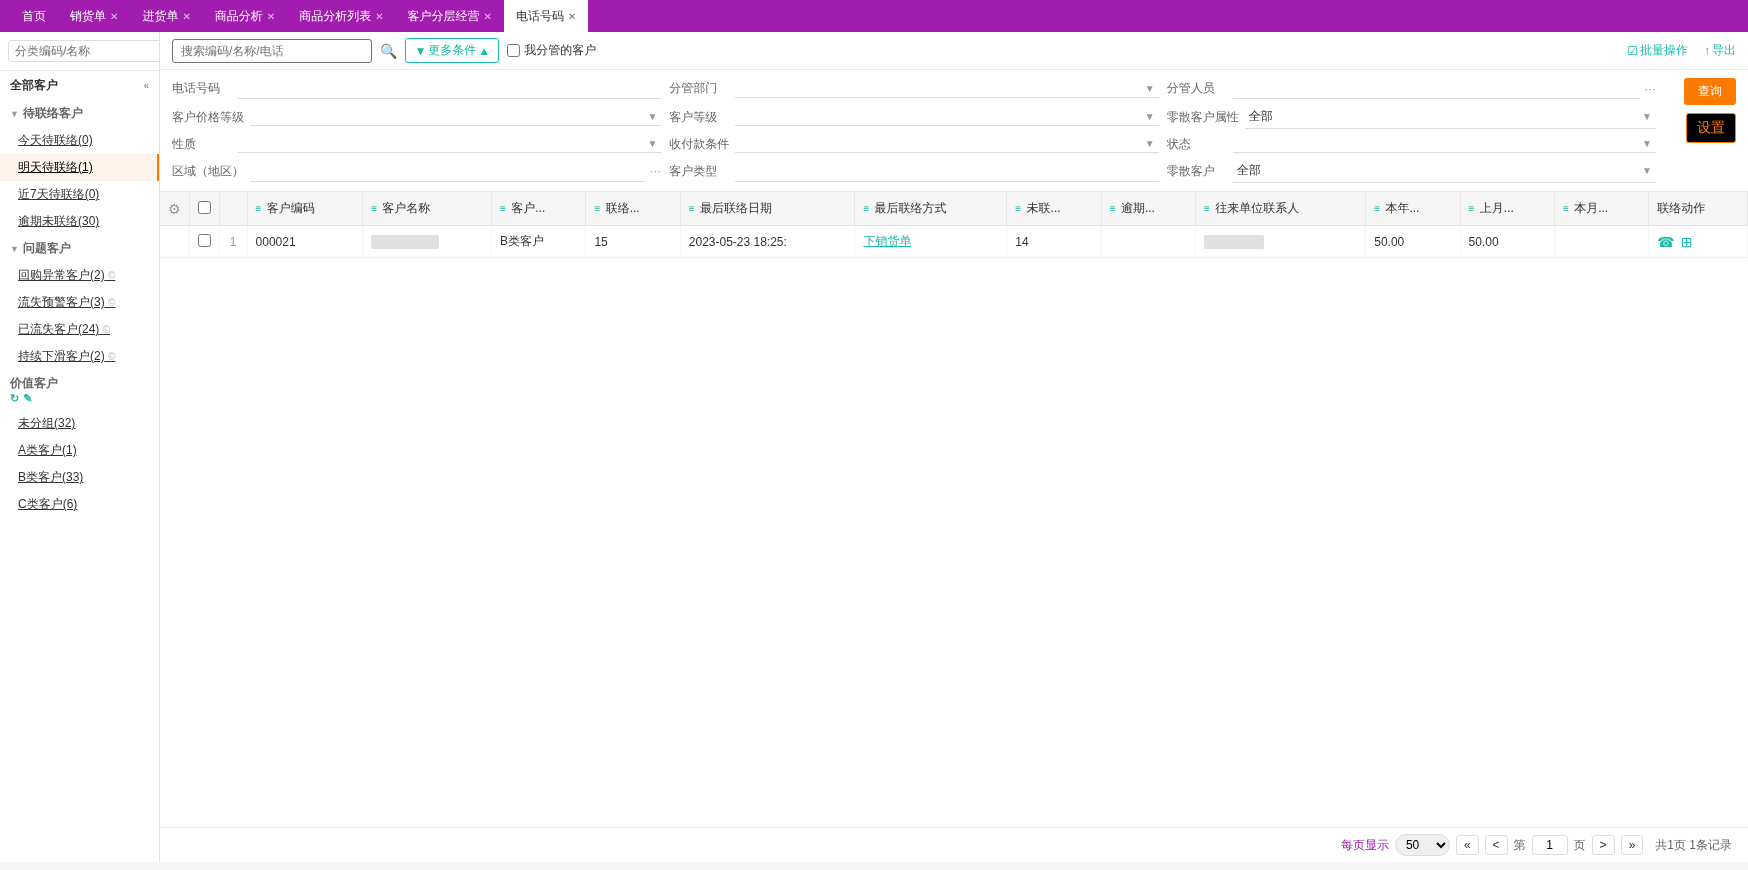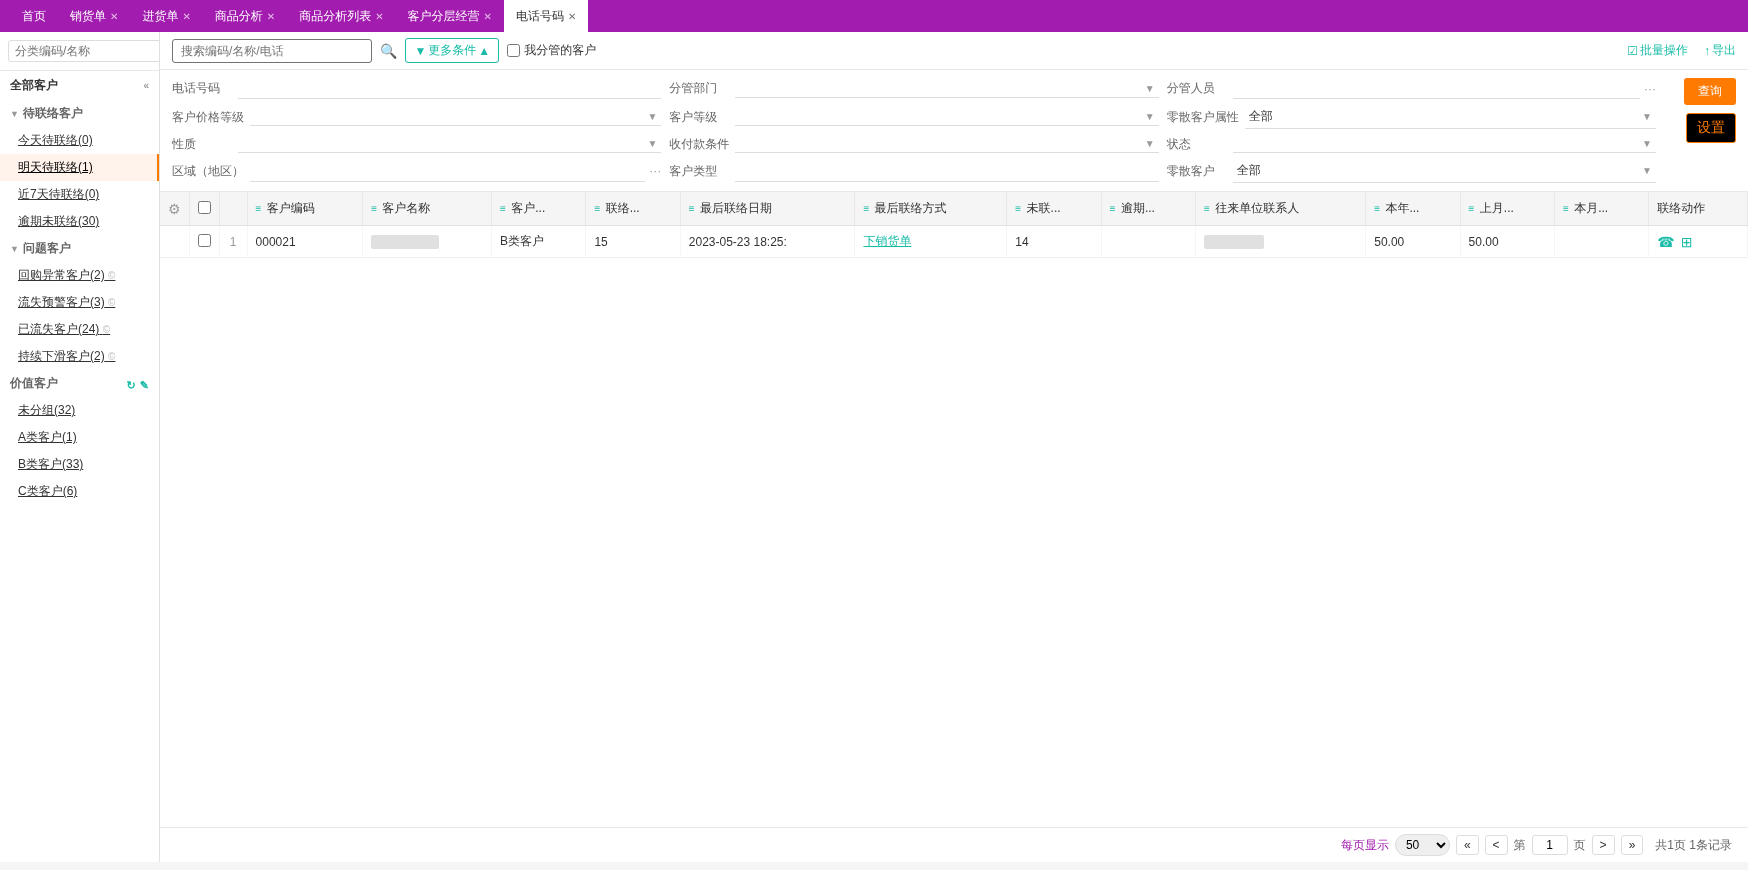--- a/index.html
+++ b/index.html
@@ -46,22 +46,22 @@
     }
     .sidebar-group-title::before { content: '▼'; font-size: 9px; margin-right: 4px; color: #999; }
 
     .sidebar-item {
       padding: 5px 10px 5px 18px; cursor: pointer; color: #333; font-size: 12px;
       white-space: nowrap; overflow: hidden; text-overflow: ellipsis; text-decoration: underline;
     }
     .sidebar-item.active { background: #fff3ec; color: #000000; border-right: 2px solid #ff7a00; }
 
     .sidebar-value-header {
-      display: flex; align-items: flex-end; justify-content: space-between;
-      padding: 5px 10px; color: #666; font-size: 12px; font-weight: bold;
+      display: flex; align-items: flex-start; justify-content: space-between;
+      padding: 5px 10px; color: #666; font-size: 12px; font-weight: bold; flex-direction: column;
     }
     .sidebar-value-header .icons { display: flex; gap: 4px; }
     .sidebar-value-header .icons span { cursor: pointer; color: #1abca8; font-size: 11px; }
 
     
     .content { flex: 1; display: flex; flex-direction: column; overflow: hidden; }
 
     
     .filter-bar {
       background: #fff; padding: 6px 12px; border-bottom: 1px solid #e8e8e8;

